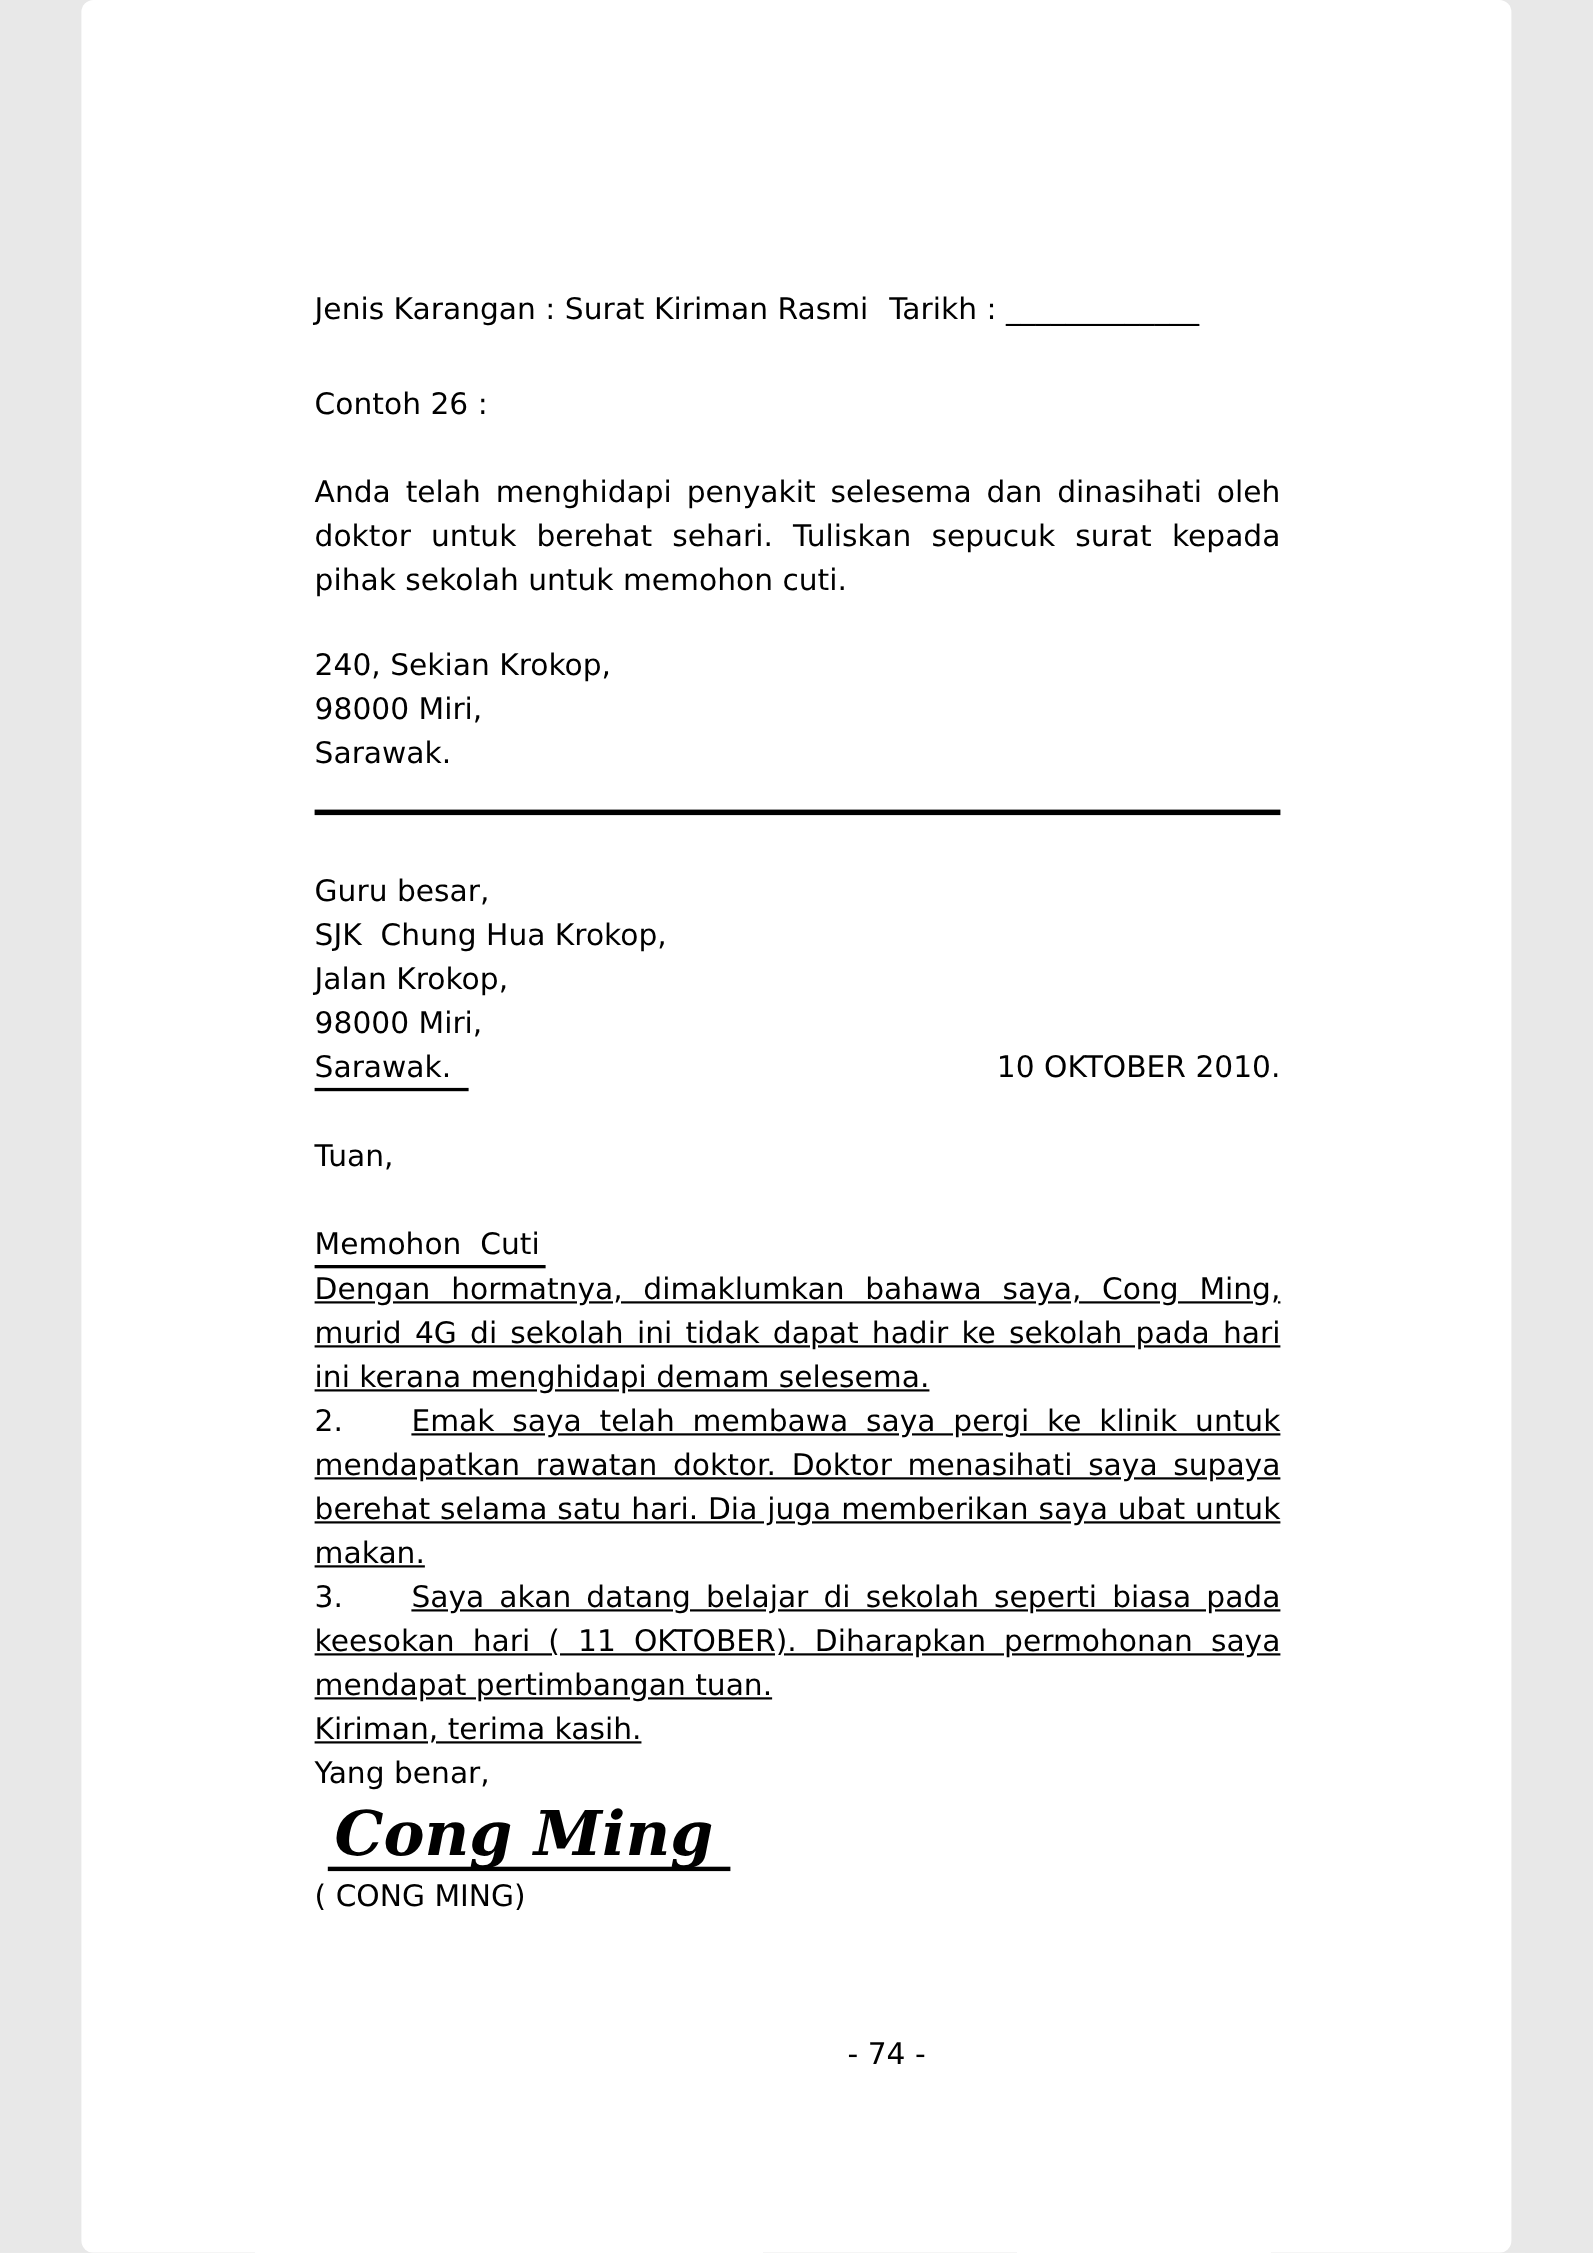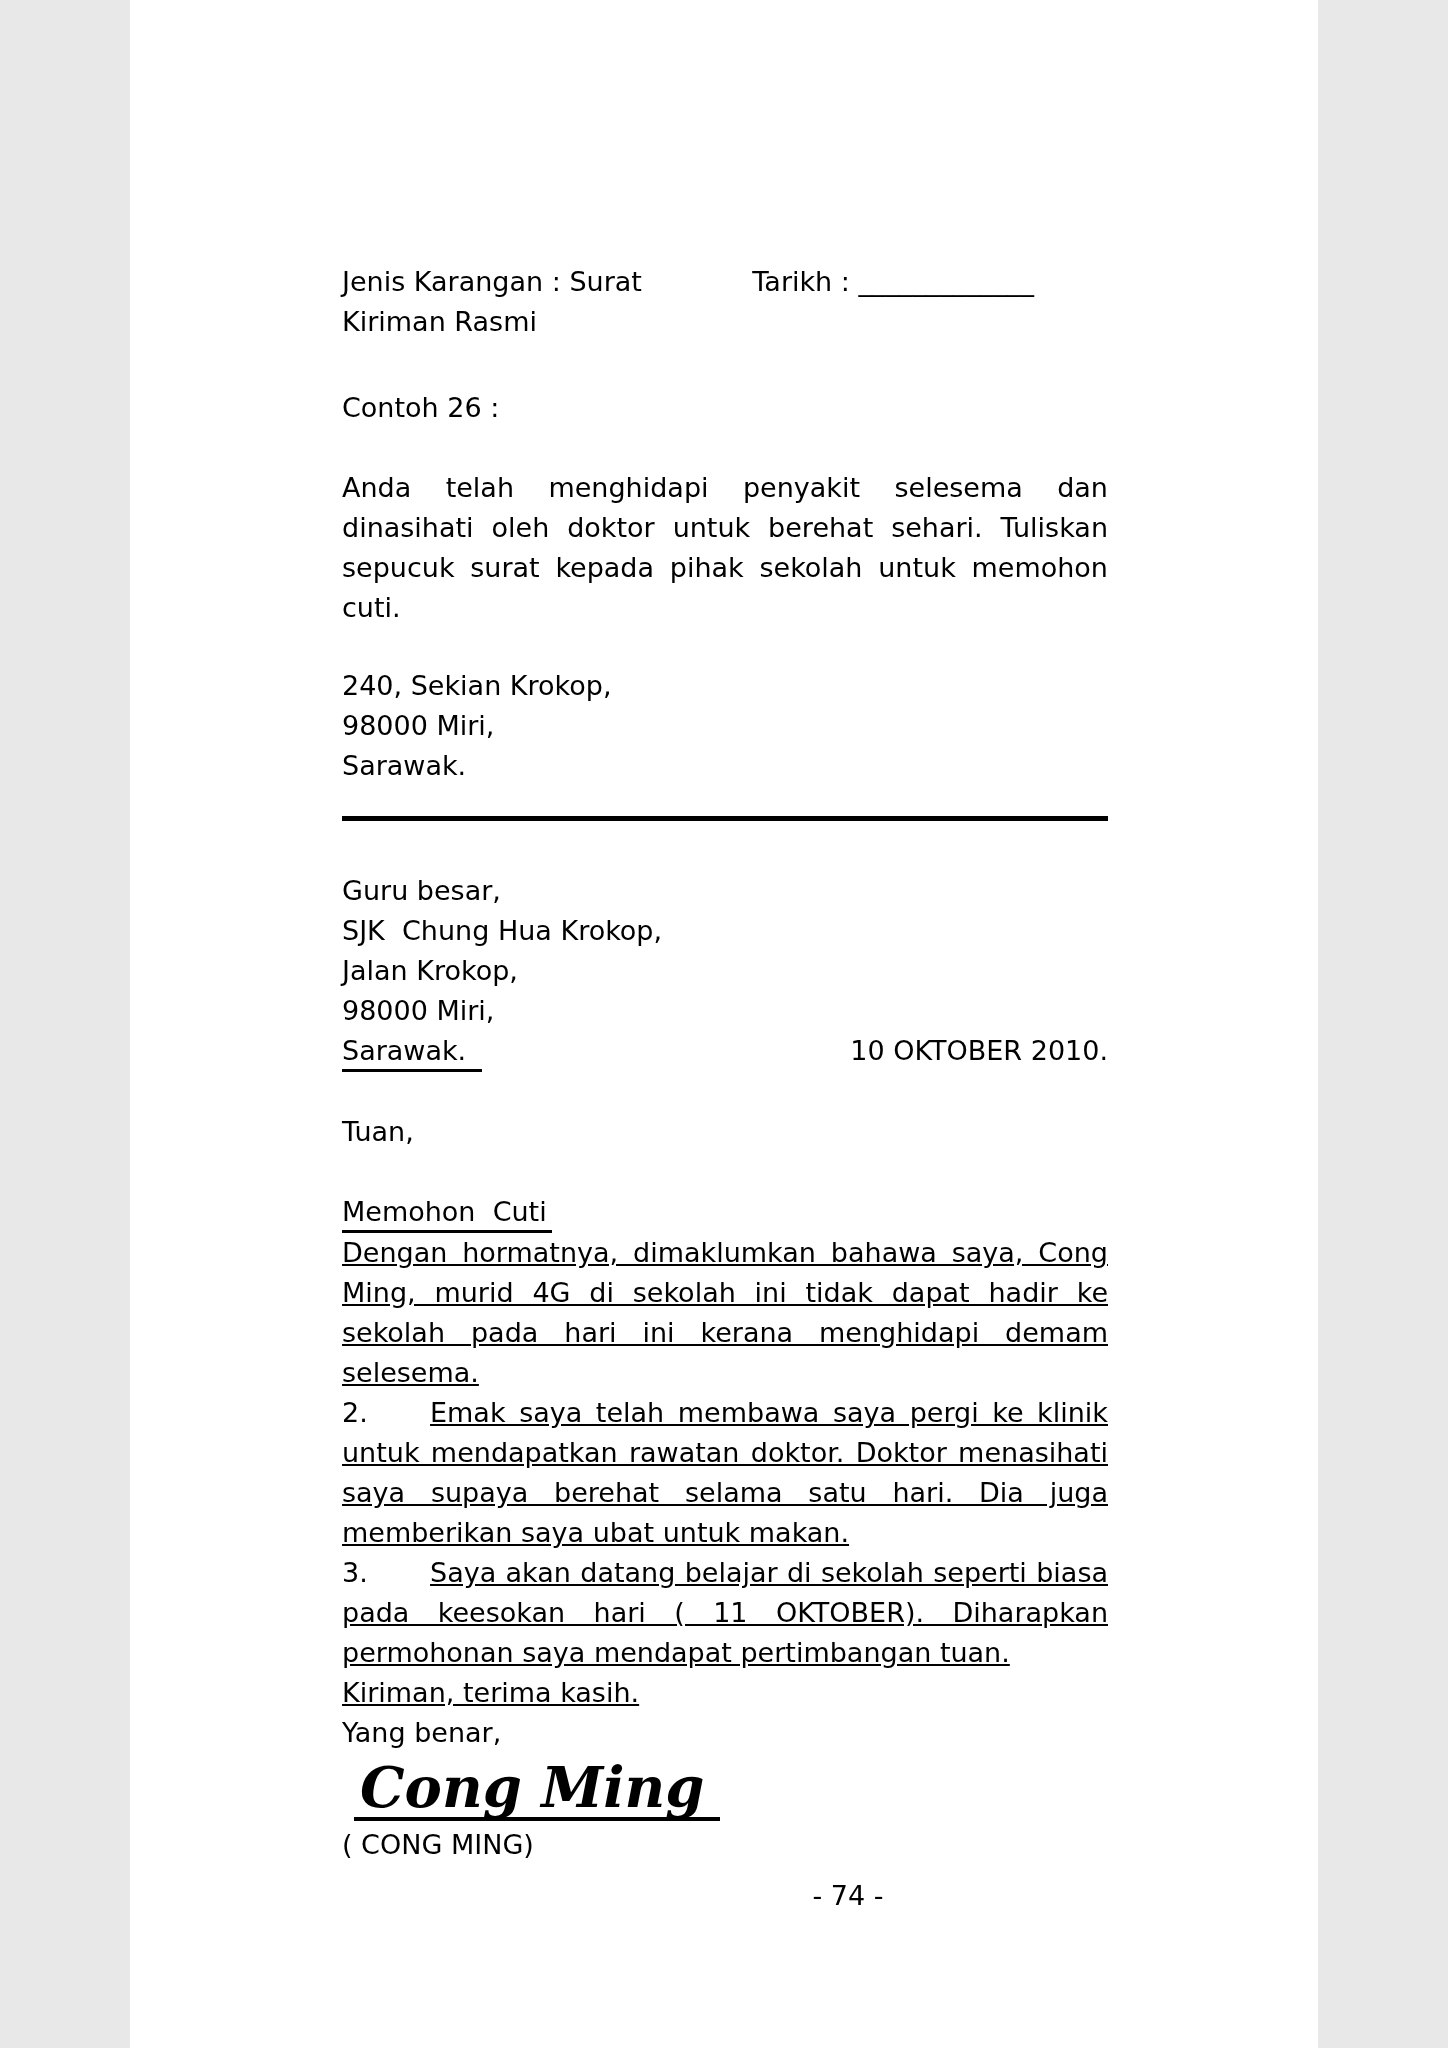--- a/index.html
+++ b/index.html
@@ -1,26 +1,27 @@
 <!DOCTYPE html>
 <html><head>
 <meta charset="utf-8">
 <style>
   * { margin:0; padding:0; box-sizing:border-box; }
   html,body { background:#e8e8e8; }
   .page {
     position:relative;
-    width:1188px; height:2048px;
+    width:1300px; height:2048px;
     margin:0 auto;
     background:#ffffff;
     color:#000000;
     font-family:"DejaVu Sans","Liberation Sans",sans-serif;
     font-size:27px;
     line-height:40px;
     padding:262px 210px 0 212px;
+    border-radius:11px;
   }
   .row { display:flex; }
   .header-row { justify-content:flex-start; }
   .tarikh-group { margin-left:auto; margin-right:74px; white-space:nowrap; }
   .blank { letter-spacing:0; }
   .contoh { margin-top:46px; }
   .prompt { margin-top:40px; }
   .just { text-align:justify; }
   .sender { margin-top:38px; }
   .divider { margin-top:30px; border-top:5px solid #000; height:0; }
@@ -42,23 +43,22 @@
     font-style:italic;
     font-weight:bold;
     font-size:56px;
     line-height:56px;
     border-bottom:4px solid #000;
     padding:0 16px 2px 6px;
   }
   .signer { margin-top:4px; }
   .footer {
     position:absolute;
-    top:1848px; left:205px; width:1026px;
+    top:1848px; left:219px; width:1026px;
     text-align:center;
-    margin-top:28px;
   }
 </style>
 </head>
 <body>
 
 <div class="page">
 
   <div class="row header-row">
     <span>Jenis Karangan : Surat Kiriman Rasmi</span>
     <span class="tarikh-group"><span>Tarikh : </span><span class="blank">_____________</span></span>

